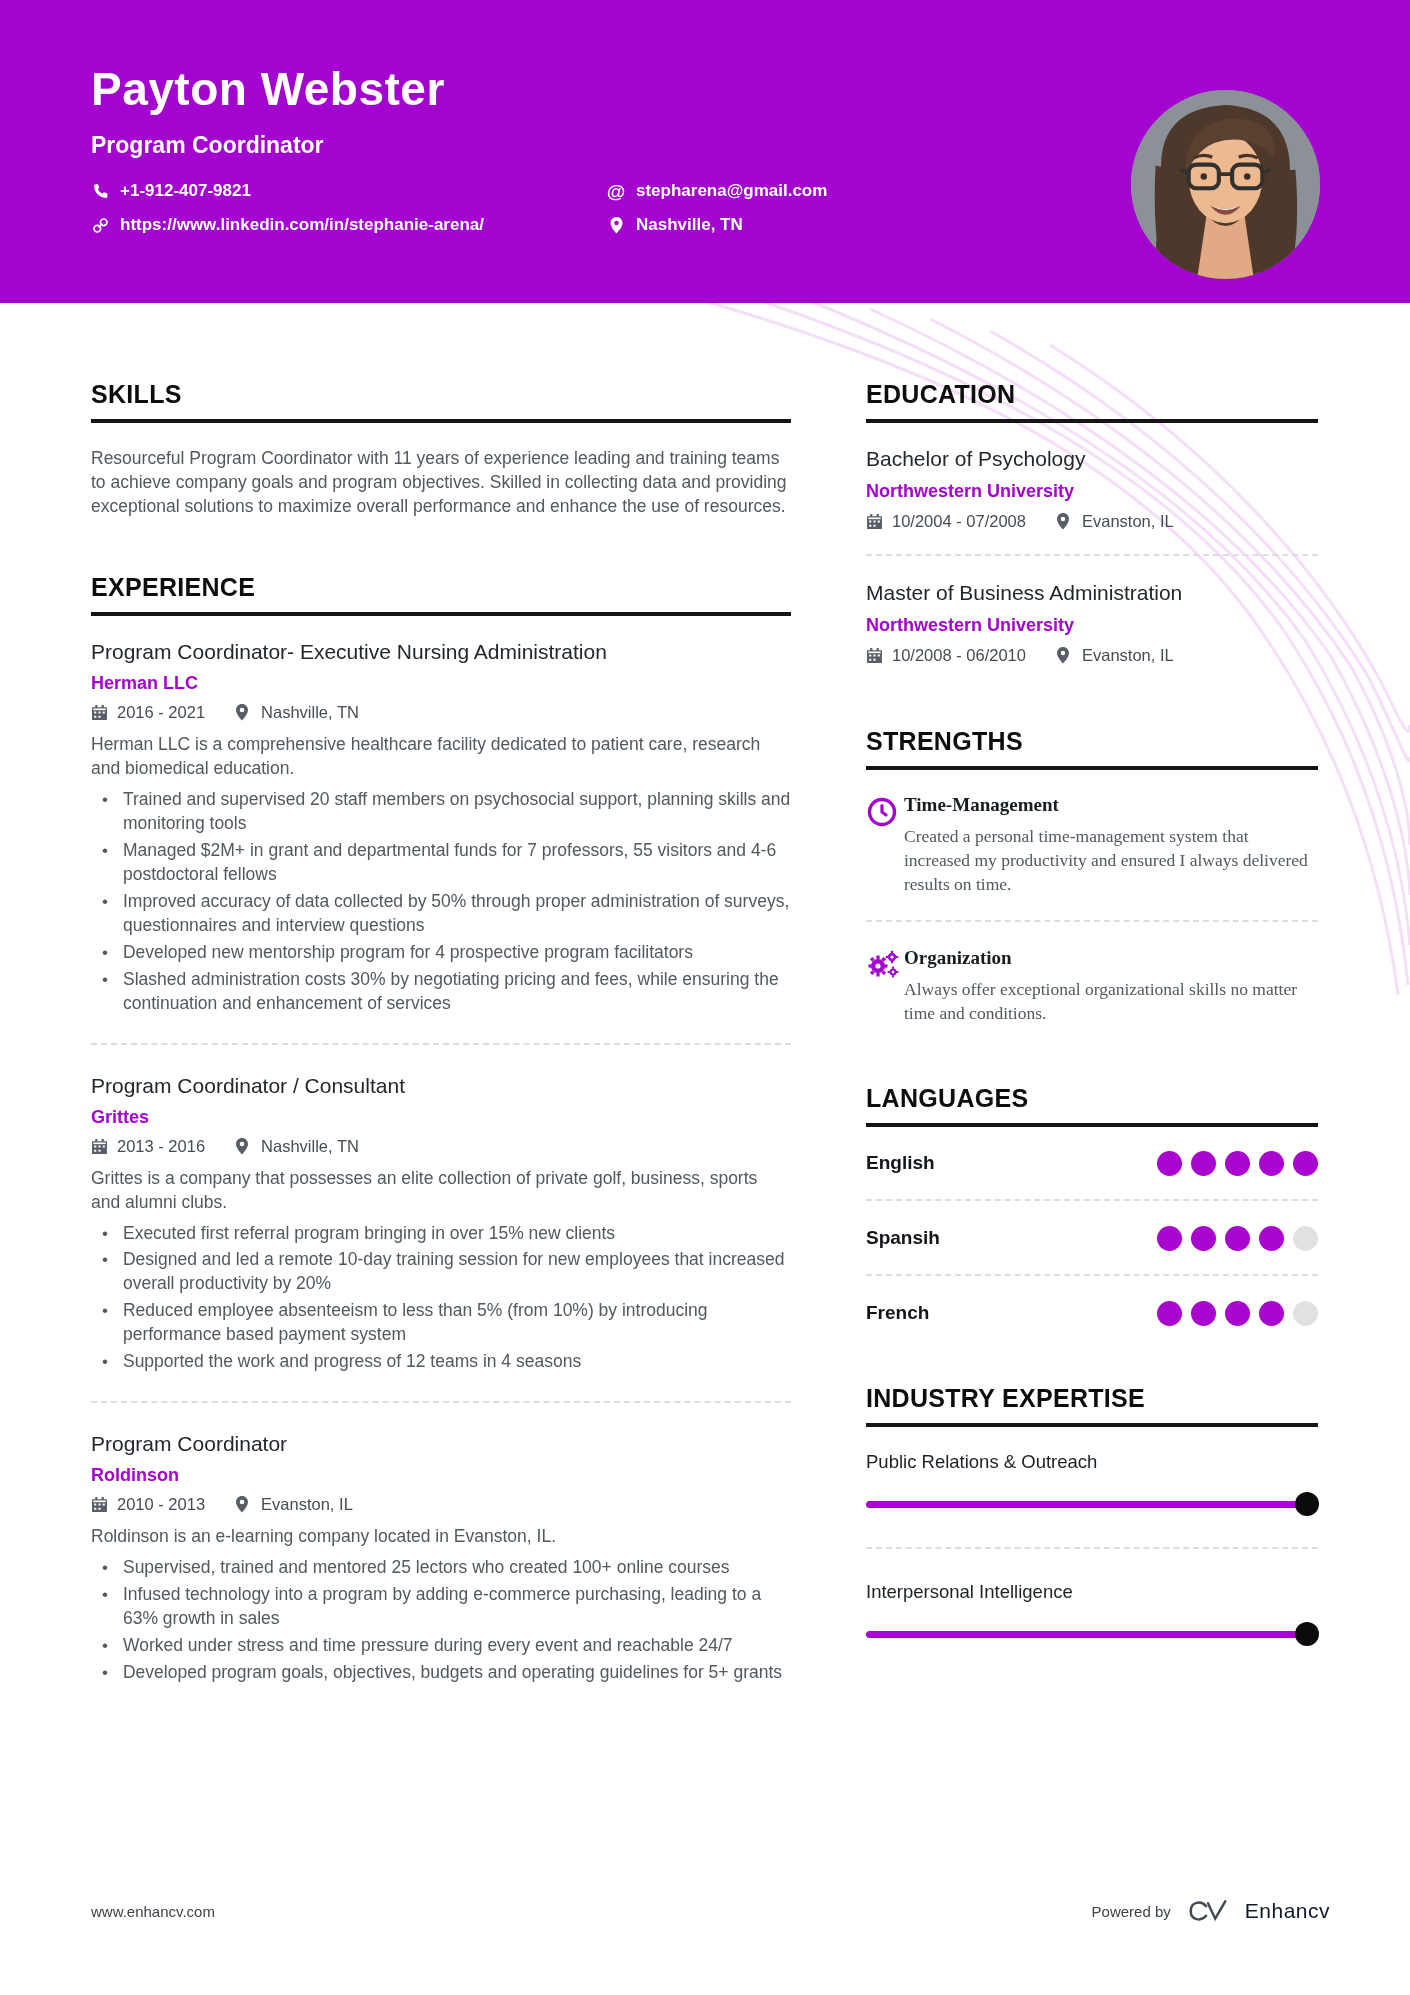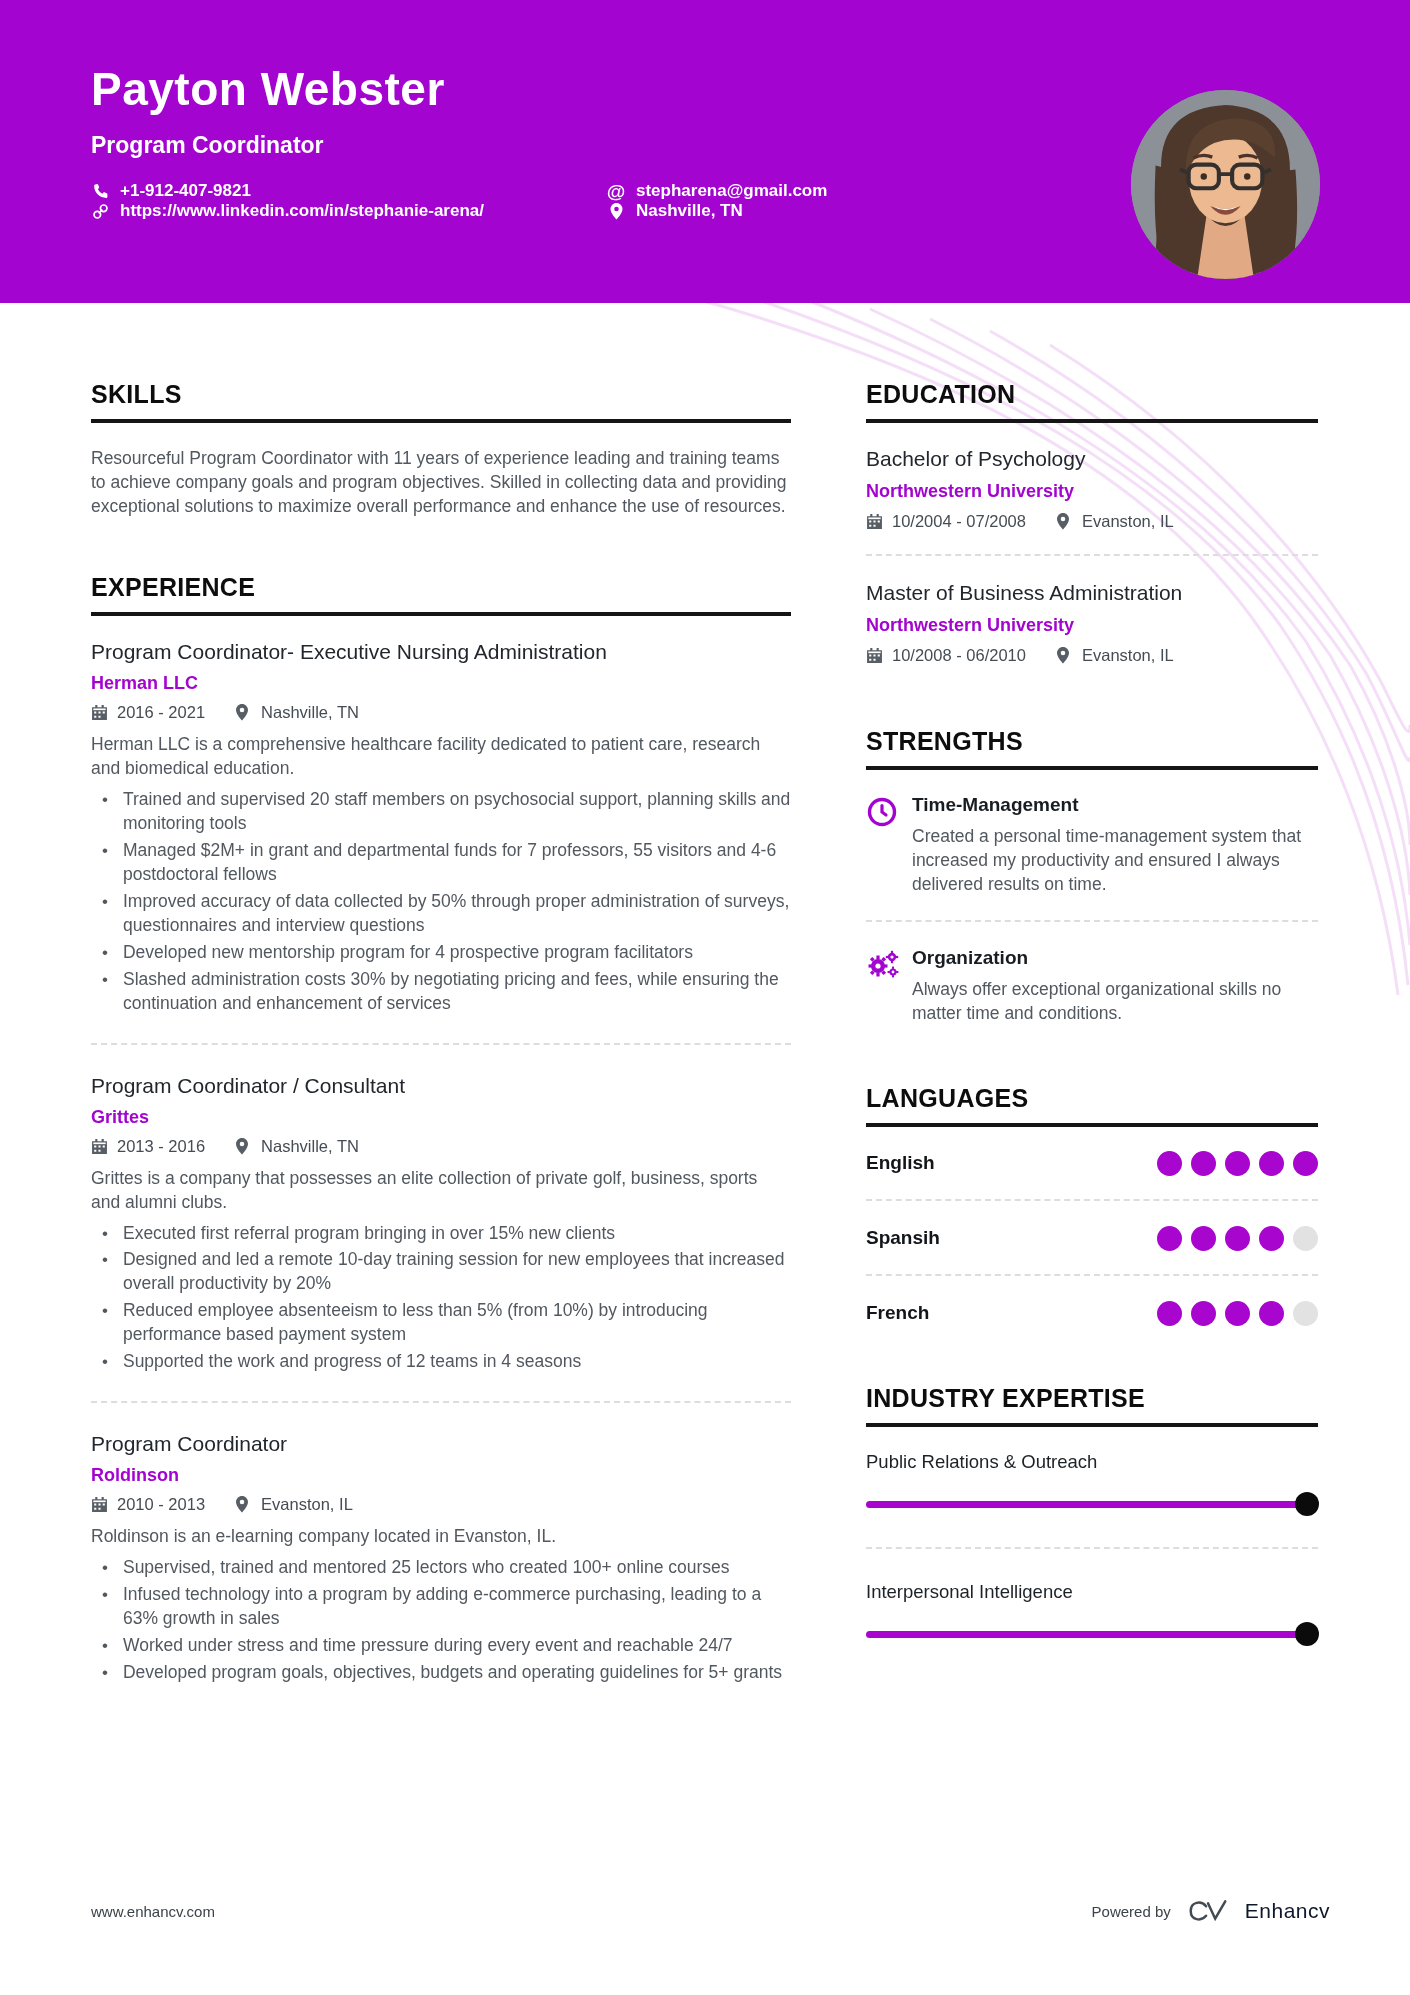--- a/index.html
+++ b/index.html
@@ -14,21 +14,21 @@
 
   
   .header {
     position:relative; z-index:2; width:1410px; height:303px;
     background:#A304CF; color:#ffffff; padding:62px 0 0 91px;
   }
   .name { font-size:46px; font-weight:bold; letter-spacing:0.5px; }
   .jobtitle { font-size:23px; font-weight:bold; margin-top:16px; }
   .contacts {
     margin-top:22px; display:grid; grid-template-columns:516px auto;
-    font-size:17px; font-weight:bold; width:980px;
+    row-gap:14px; font-size:17px; font-weight:bold; width:980px;
   }
   .contact { display:flex; align-items:center; gap:11px; }
   .cicon { width:18px; height:18px; flex:0 0 auto; display:inline-flex; align-items:center; justify-content:center; }
   .at-glyph { font-size:19px; font-weight:bold; line-height:1; }
   .photo {
     position:absolute; top:90px; left:1131px; width:189px; height:189px;
     border-radius:50%; overflow:hidden; background:#8B9196;
   }
 
   
@@ -57,21 +57,21 @@
 
   
   .skills-wrap { font-size:18px; color:#3E454C; line-height:1.33; }
   .skill { display:inline-block; white-space:nowrap; }
 
   
   .degree { font-size:21px; color:#22272D; margin-bottom:10px; }
   .school { font-size:18px; font-weight:bold; color:#A304CF; margin-bottom:10px; }
 
   
-  .strength { display:flex; gap:10px; }
+  .strength { display:flex; gap:2px;font-family:Liberation Serif, serif; }
   .sicon { width:36px; flex:0 0 auto; padding-top:2px; }
   .strength-title { font-size:19px; font-weight:bold; color:#181D22; margin-bottom:9px; }
 
   
   .lang-row { display:flex; justify-content:space-between; align-items:center; }
   .lang-name { font-size:19px; font-weight:bold; color:#12161A; }
   .dots { display:flex; gap:9px; }
   .dot { width:25px; height:25px; border-radius:50%; background:#E2E2E2; }
   .dot.filled { background:#A805CF; }
 

